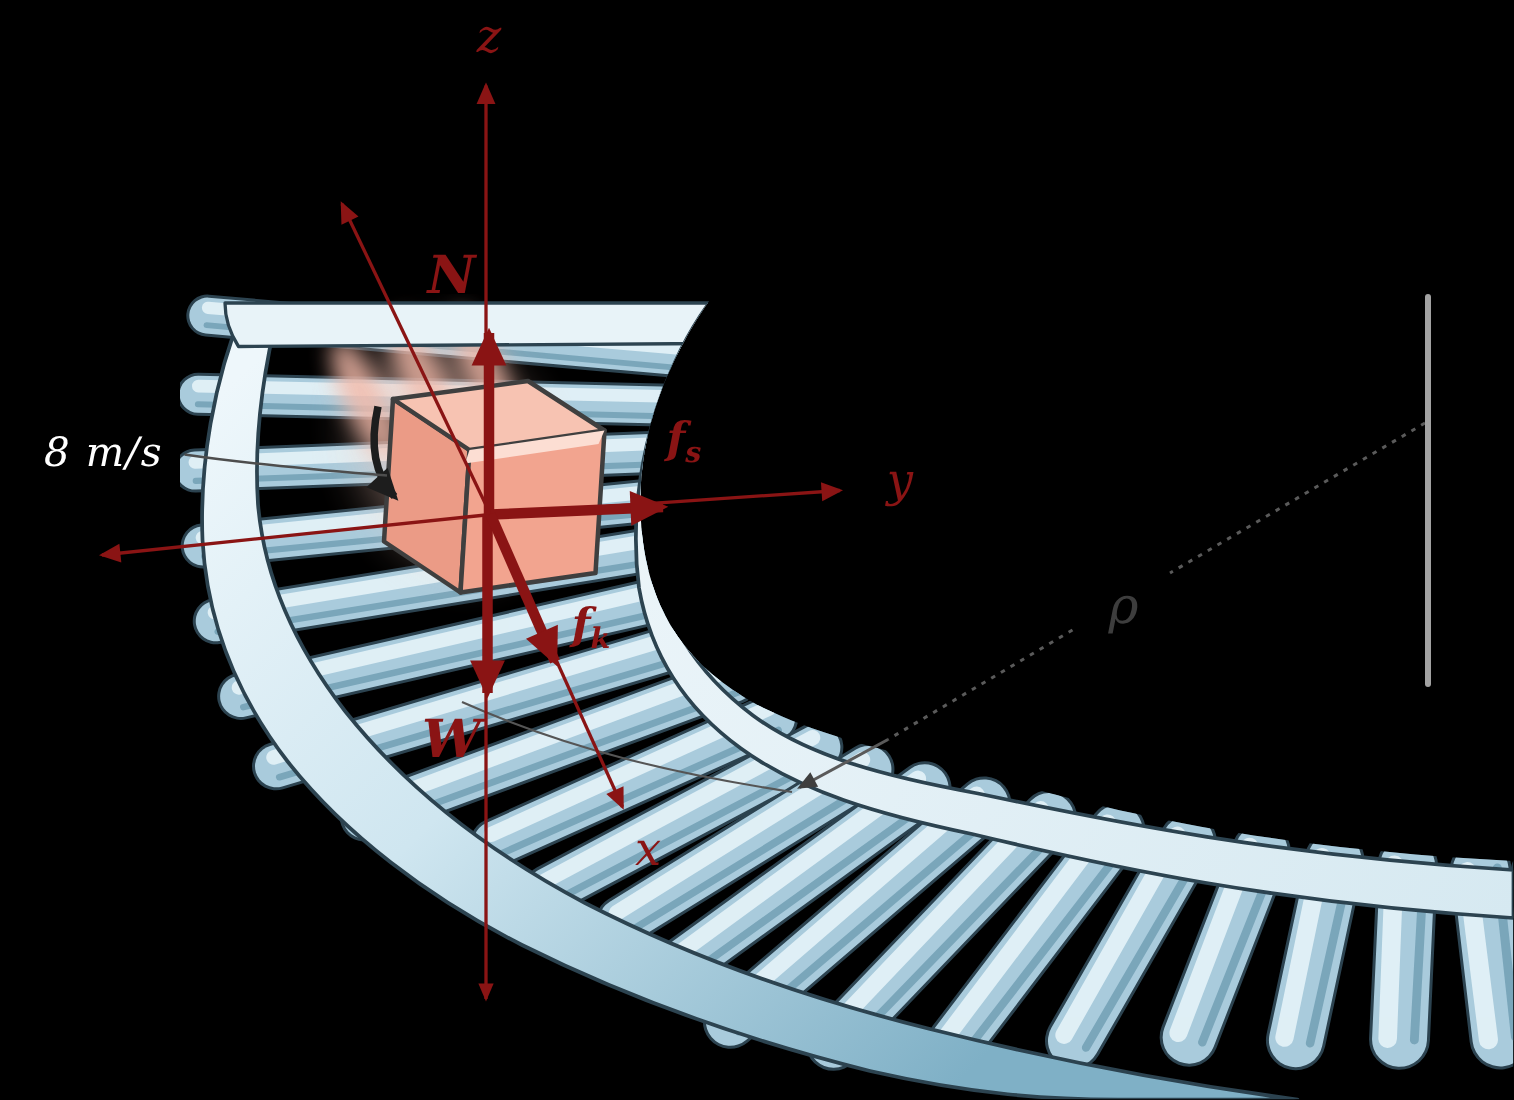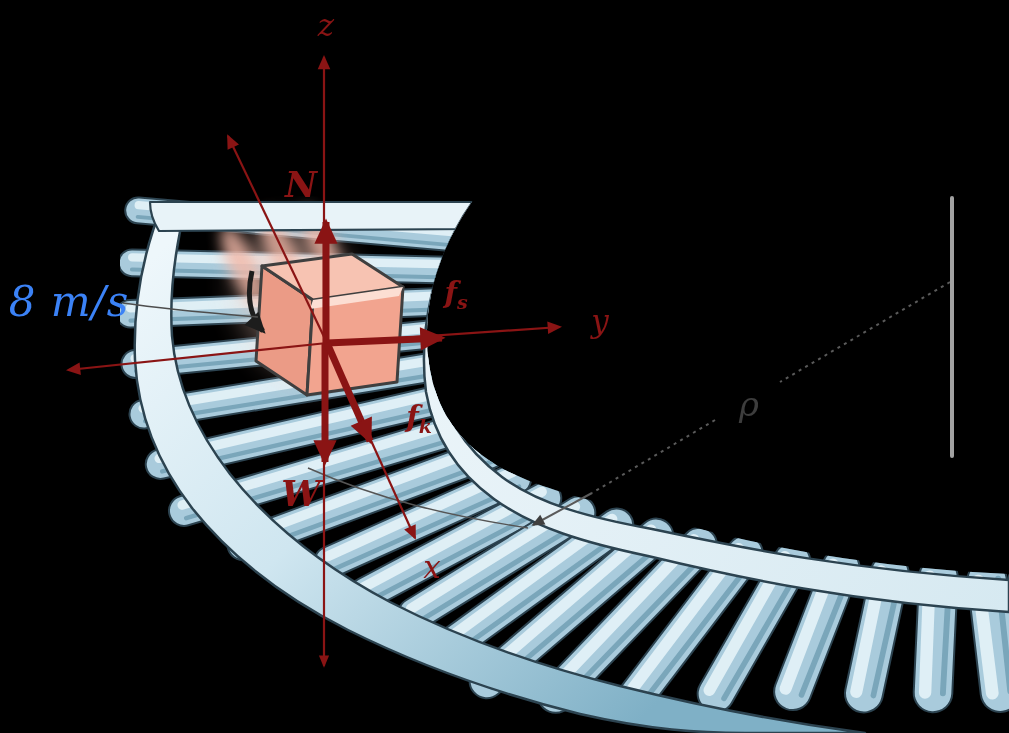--- a/index.html
+++ b/index.html
@@ -8,21 +8,21 @@
   #artwork{position:absolute;left:0;top:0;}
   .lbl{position:absolute;transform:translate(-50%,-50%);white-space:nowrap;
        font-style:italic;line-height:1;user-select:none;}
   .lbl.red{color:#8a1414;}
   .lbl.gray{color:#3d3d3d;}
   .axis-letter{font-size:31px;}
   .force-letter{font-size:35px;font-weight:bold;}
   .fric{font-size:29px;font-weight:bold;}
   .fric sub{font-size:19px;font-weight:bold;vertical-align:-6px;}
   .rho{font-size:34px;}
-  .speed{font-size:42px;color:#3b82f6;letter-spacing:1px;}
+  .speed{font-size:27px;color:#ffffff;letter-spacing:1px;}
 </style>
 </head>
 <body>
 
 <div id="stage">
 
 <svg id="artwork" width="1009" height="733" viewBox="0 0 1009 733" xmlns="http://www.w3.org/2000/svg">
   <defs>
     <marker id="mForce" viewBox="0 0 10 10" refX="8.6" refY="5" markerWidth="4.2" markerHeight="3.6" orient="auto">
       <path d="M0,0.4 L10,5 L0,9.6 Z" fill="#8a1414"></path>
@@ -206,17 +206,17 @@
 
   <path d="M 123,303 C 170,310 222,314 258,317" fill="none" stroke="#4d4d4d" stroke-width="1.6"></path>
 </svg>
 
 <div class="lbl red axis-letter" style="left:326px;top:25px">z</div>
 <div class="lbl red axis-letter" style="left:600px;top:321px">y</div>
 <div class="lbl red axis-letter" style="left:432px;top:567px">x</div>
 <div class="lbl red force-letter" style="left:301px;top:184px">N</div>
 <div class="lbl red force-letter" style="left:301px;top:493px">W</div>
 <div class="lbl red fric" style="left:456px;top:295px"><span>f</span><sub>s</sub></div>
-<div class="lbl red fric" style="left:419px;top:419px"><span>f</span><sub>k</sub></div>
+<div class="lbl red fric" style="left:394px;top:419px"><span>f</span><sub>k</sub></div>
 <div class="lbl gray rho" style="left:749px;top:404px">ρ</div>
 <div class="lbl speed" style="left:69px;top:302px">8 m/s</div>
 
 </div>
 
 </body></html>

